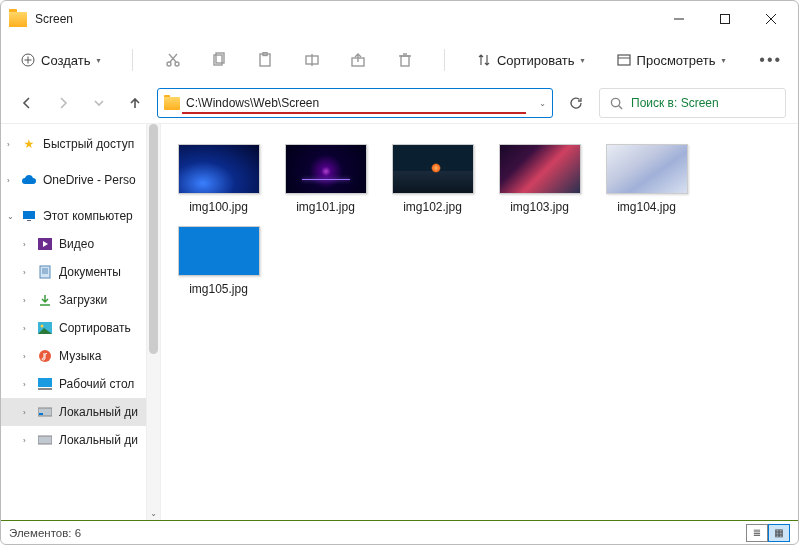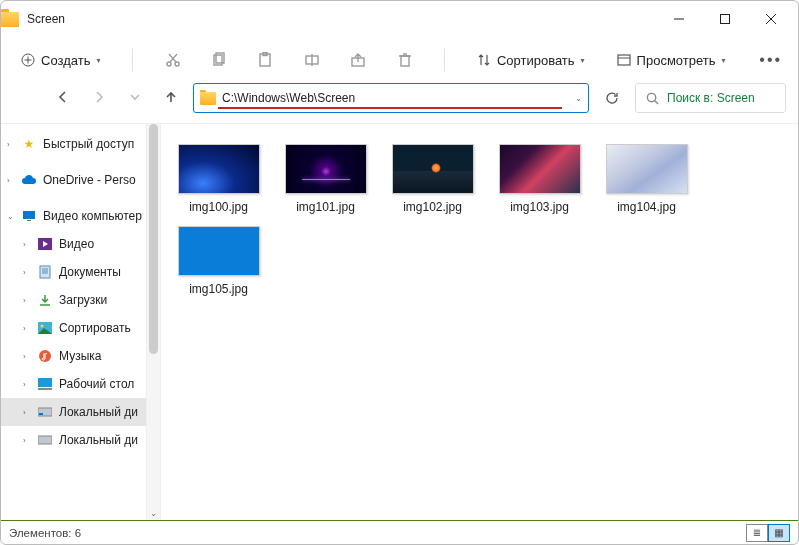--- a/index.html
+++ b/index.html
@@ -1,34 +1,34 @@
 <!DOCTYPE html>
 <html><head>
 <meta charset="utf-8">
 <style>
 * { box-sizing: border-box; margin: 0; padding: 0; font-family: 'Segoe UI', Arial, sans-serif; }
 body { width: 799px; height: 545px; background: #fff; overflow: hidden; border: 1px solid #bbb; border-radius: 6px; }
 
-.titlebar { height: 36px; display: flex; align-items: center; padding: 0 4px 0 0; }
+.titlebar { height: 36px; display: flex; align-items: center; padding: 0 4px 0 8px; }
 .titlebar-icon { width: 18px; height: 15px; background: linear-gradient(to bottom, #ffd666 0%, #ffb020 100%); border-radius: 1px 1px 0 0; position: relative; margin-right: 8px; }
 .titlebar-icon::before { content:''; position:absolute; top:-3px; left:0; width:8px; height:3px; background:#ffb020; border-radius:1px 1px 0 0; }
 .titlebar-title { font-size: 12px; color: #222; }
 .window-controls { margin-left: auto; display: flex; }
 .winbtn { width: 46px; height: 32px; display:flex; align-items:center; justify-content:center; }
 .winbtn svg { width: 10px; height: 10px; stroke: #222; stroke-width: 1; fill: none; }
 
 .toolbar { height: 46px; display:flex; align-items:center; padding: 0 12px; gap: 16px; }
 .create-btn { display:flex; align-items:center; gap:6px; padding: 4px 8px; font-size: 13px; color:#222; }
 .tb-sep { width: 1px; height: 22px; background: #e0e0e0; margin: 0 8px; }
 .tb-icon { width: 36px; height: 32px; display:flex; align-items:center; justify-content:center; color:#8a8a8a; }
 .tb-icon svg { width:16px; height:16px; stroke:#999; stroke-width:1.4; fill:none; }
 .tb-action { display:flex; align-items:center; gap:6px; padding:4px 8px; font-size:13px; color:#222; }
 .chev { font-size: 8px; color:#666; }
 
-.addrbar { height: 40px; display:flex; padding: 0 12px; gap:8px;margin-left:36px; }
+.addrbar { height: 40px; display:flex; align-items:center; padding: 0 12px; gap:8px; }
 .navbtn { width: 28px; height: 28px; display:flex; align-items:center; justify-content:center; color:#555; }
 .navbtn.disabled { color:#bbb; }
 .navbtn svg { width:14px; height:14px; stroke:currentColor; stroke-width:1.6; fill:none; }
 .addrbox { flex: 0 0 396px; height: 30px; border:1px solid #0078d4; border-radius:3px; display:flex; align-items:center; padding: 0 6px; position:relative; }
 .addrbox::after { content:''; position:absolute; left:24px; right:26px; bottom:3px; height:2px; background:#c42323; }
 .folder-ico { width:16px; height:13px; background:linear-gradient(to bottom,#ffd666,#ffb020); border-radius:1px; margin-right:6px; position:relative; }
 .folder-ico::before { content:''; position:absolute; top:-2px; left:0; width:6px; height:2px; background:#ffb020; border-radius:1px 1px 0 0; }
 .addr-text { font-size:12px; color:#222; flex:1; }
 .refresh-btn { width:30px; height:30px; display:flex; align-items:center; justify-content:center; }
 .searchbox { flex:1; height:30px; border:1px solid #ddd; border-radius:3px; display:flex; align-items:center; padding:0 10px; gap:8px; }
@@ -224,21 +224,21 @@
       </div>
     <div style="height:8px"></div>
     <div class="sbitem">
         <span class="sb-chev">⌄</span>
         <span class="sb-icon">
           <svg width="14" height="12" viewBox="0 0 14 12">
             <rect x="1" y="1" width="12" height="8" fill="#0078d4"></rect>
             <rect x="5" y="10" width="4" height="1" fill="#666"></rect>
           </svg>
         </span>
-        <span>Видео компьютер</span>
+        <span>Этот компьютер</span>
       </div>
     <div class="sbitem indent">
         <span class="sb-chev">›</span>
         <span class="sb-icon">
           <svg width="14" height="12">
             <rect width="14" height="12" fill="#6b2e8e"></rect>
             <polygon points="5,3 5,9 10,6" fill="#fff"></polygon>
           </svg>
         </span>
         <span>Видео</span>

